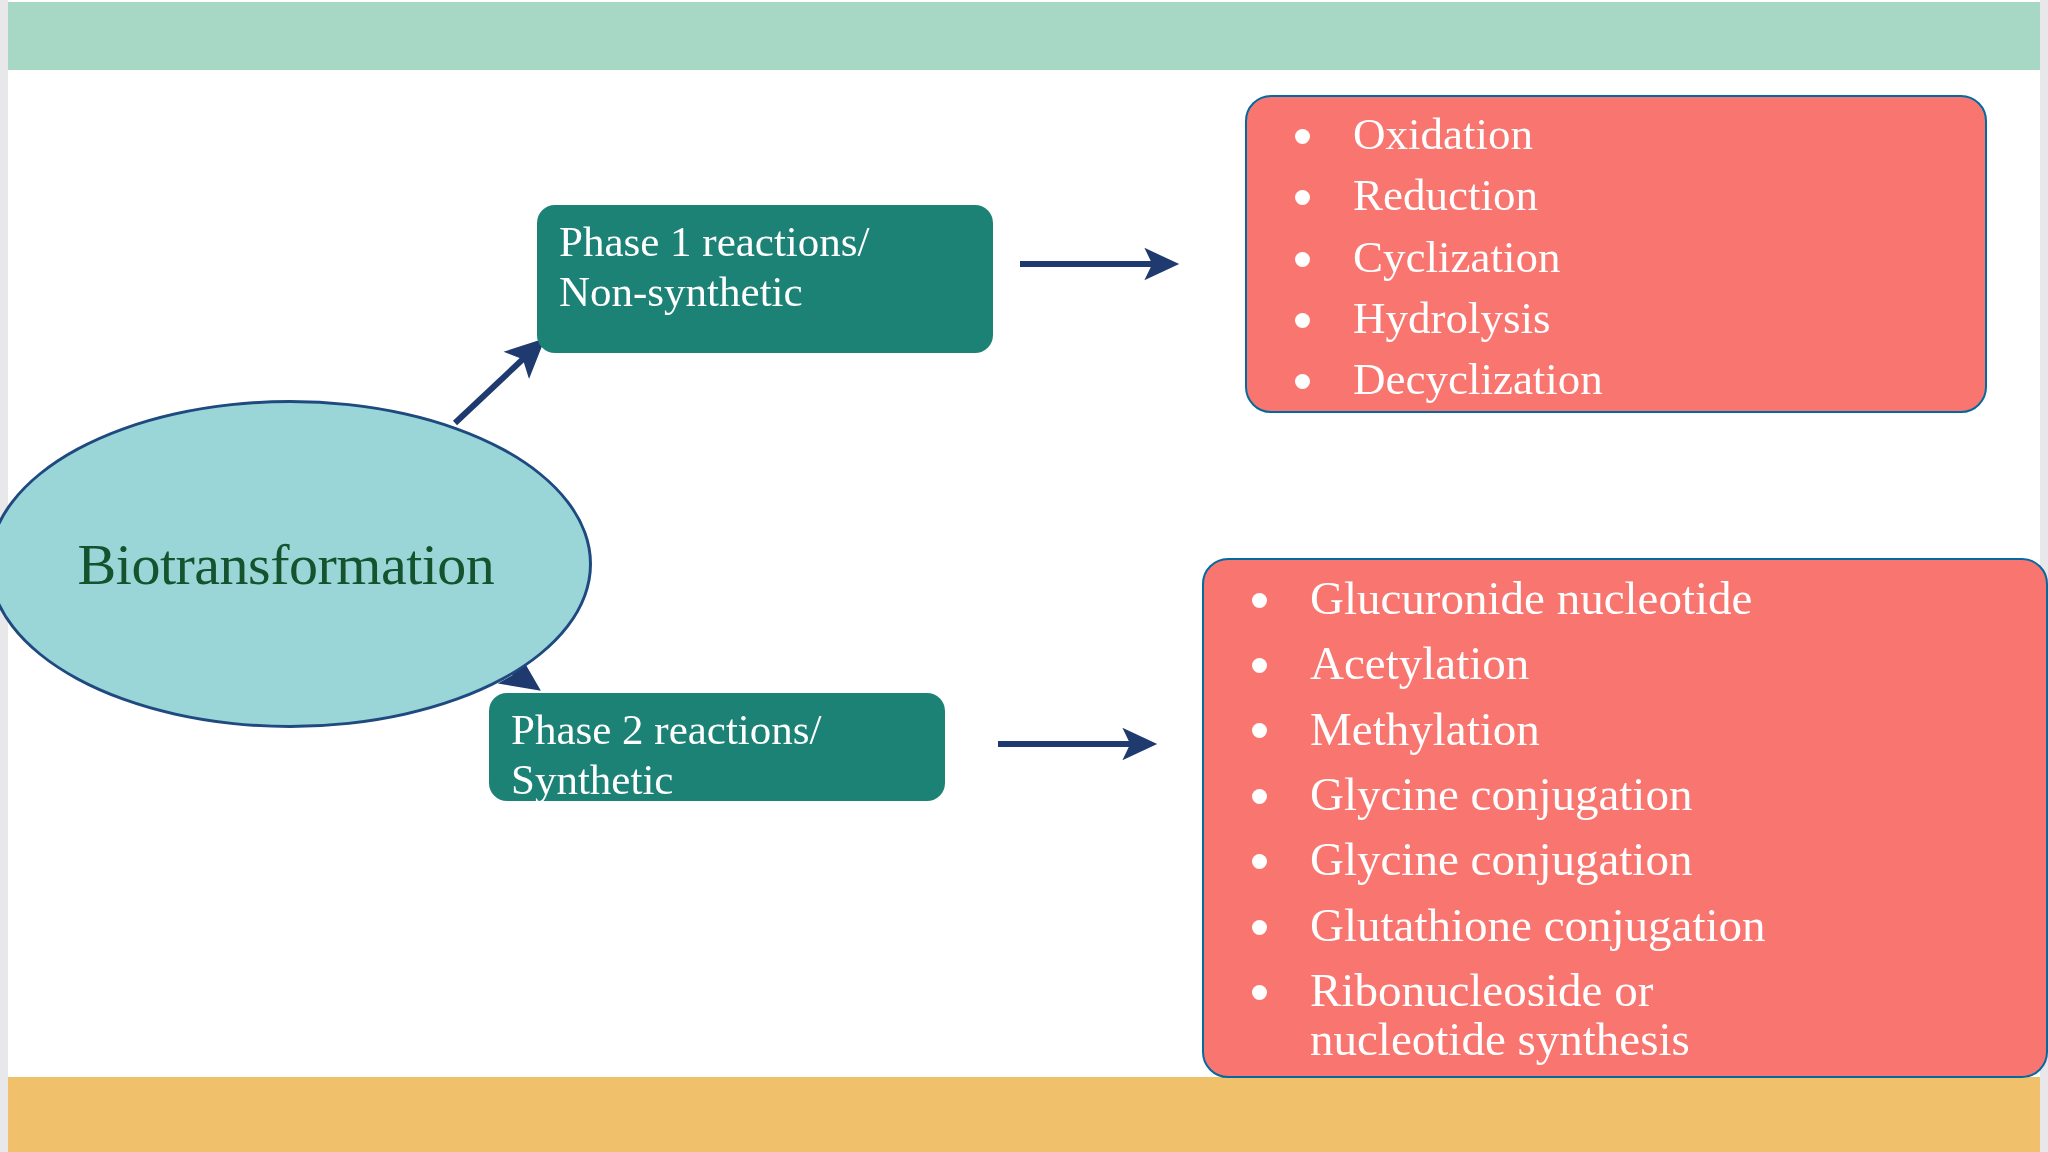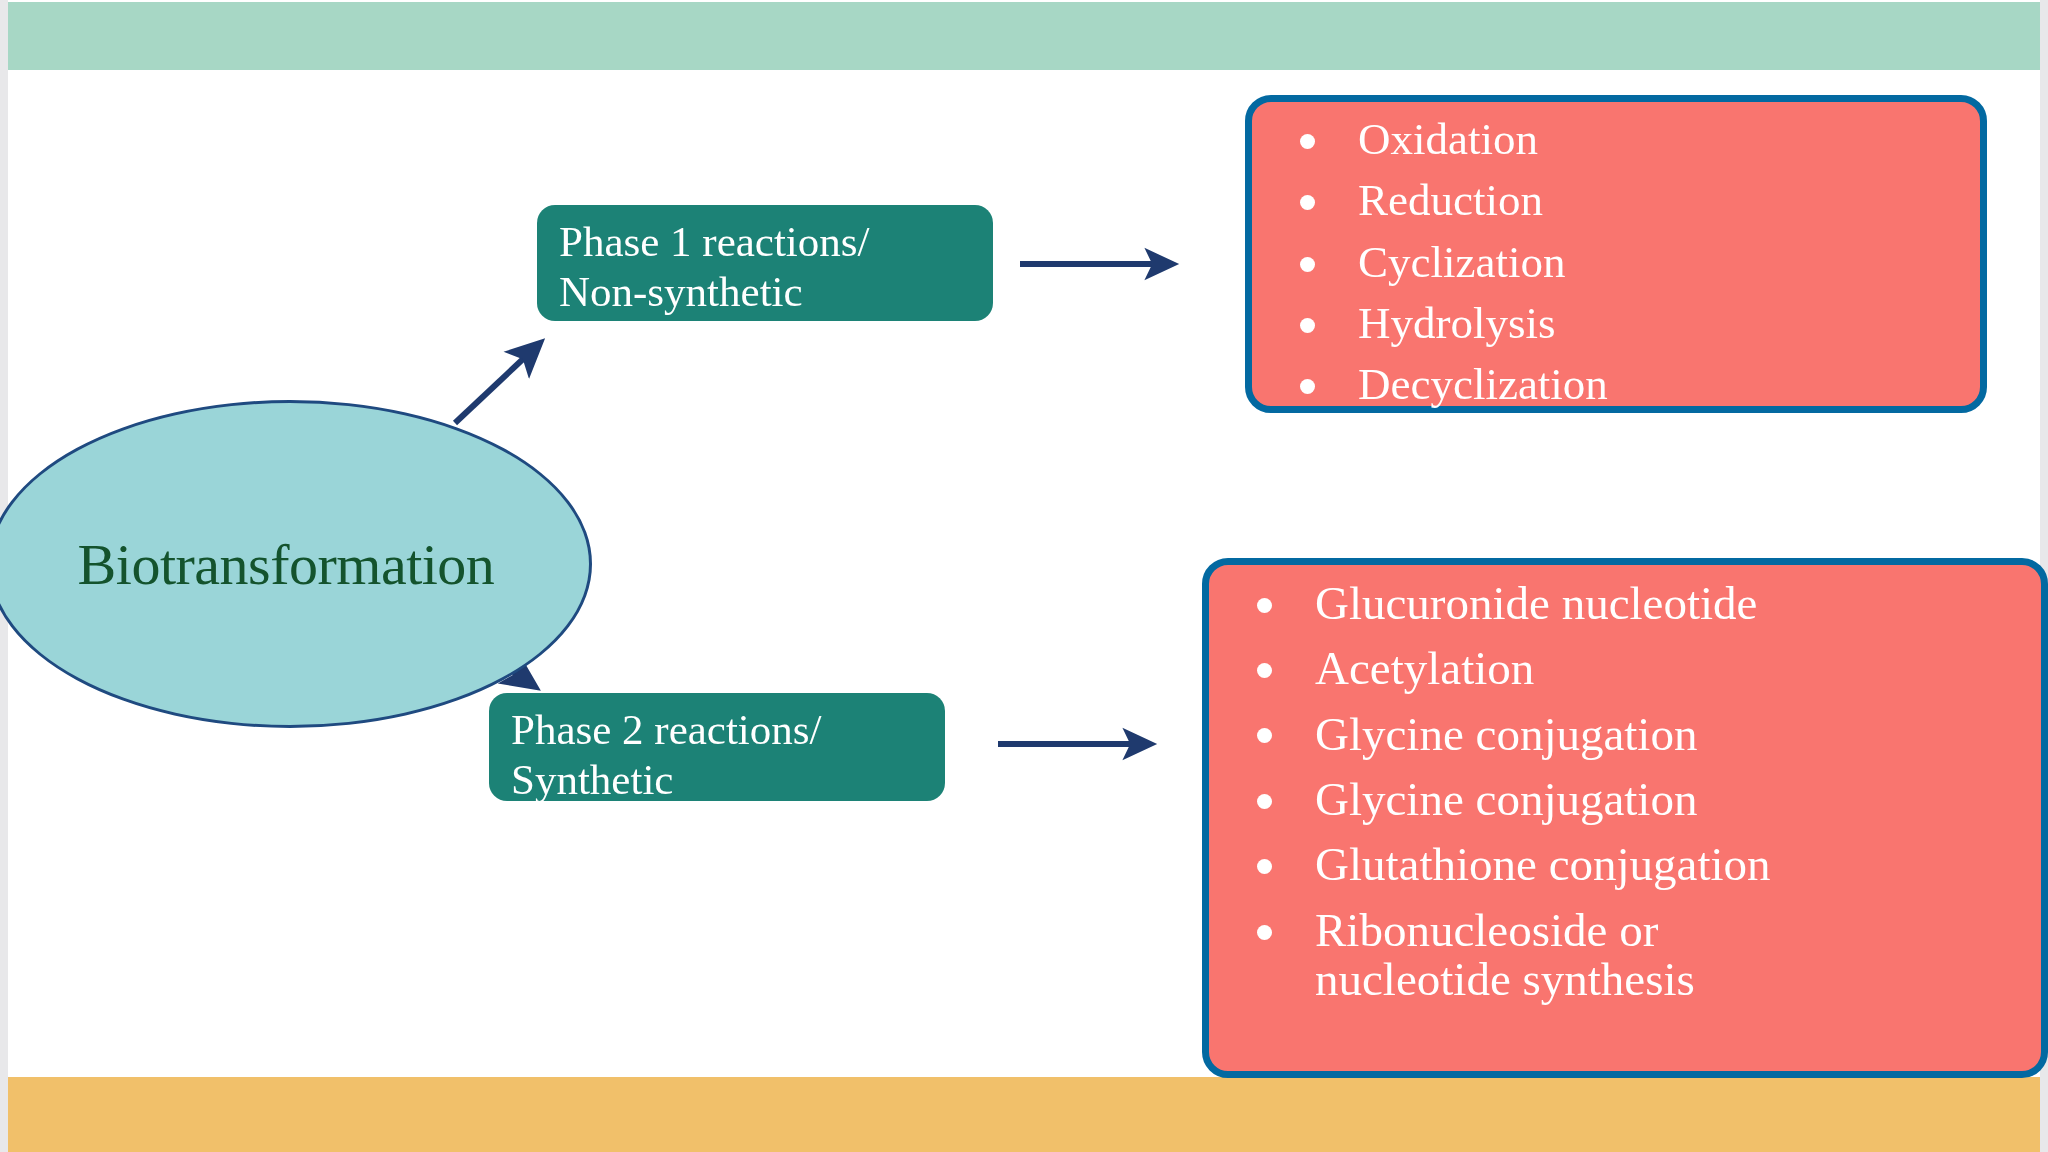--- a/index.html
+++ b/index.html
@@ -82,35 +82,35 @@
     color: #ffffff;
     font-size: 43px;
     line-height: 1.17;
     padding: 12px 0 12px 22px;
     box-sizing: border-box;
   }
   #phase1-box {
     left: 537px;
     top: 205px;
     width: 456px;
-    height: 116px;
+    height: 148px;
   }
   #phase2-box {
     left: 489px;
     top: 693px;
     width: 456px;
     height: 108px;
   }
   .phase-line { display: block; white-space: nowrap; }
 
   
   .pink-box {
     position: absolute;
     background: #f9756f;
-    border: 7px solid #0369a1;
+    border: 2px solid #0369a1;
     border-radius: 26px;
     box-sizing: border-box;
     padding: 14px 20px 14px 24px;
   }
   #phase1-list-box {
     left: 1245px;
     top: 95px;
     width: 742px;
     height: 318px;
   }
@@ -234,20 +234,24 @@
       <li>
         <span class="bullet"></span>
         <span>Glucuronide nucleotide</span>
       </li>
       <li>
         <span class="bullet"></span>
         <span>Acetylation</span>
       </li>
       <li>
         <span class="bullet"></span>
+        <span>Methylation</span>
+      </li>
+      <li>
+        <span class="bullet"></span>
         <span>Glycine conjugation</span>
       </li>
       <li>
         <span class="bullet"></span>
         <span>Glycine conjugation</span>
       </li>
       <li>
         <span class="bullet"></span>
         <span>Glutathione conjugation</span>
       </li>

